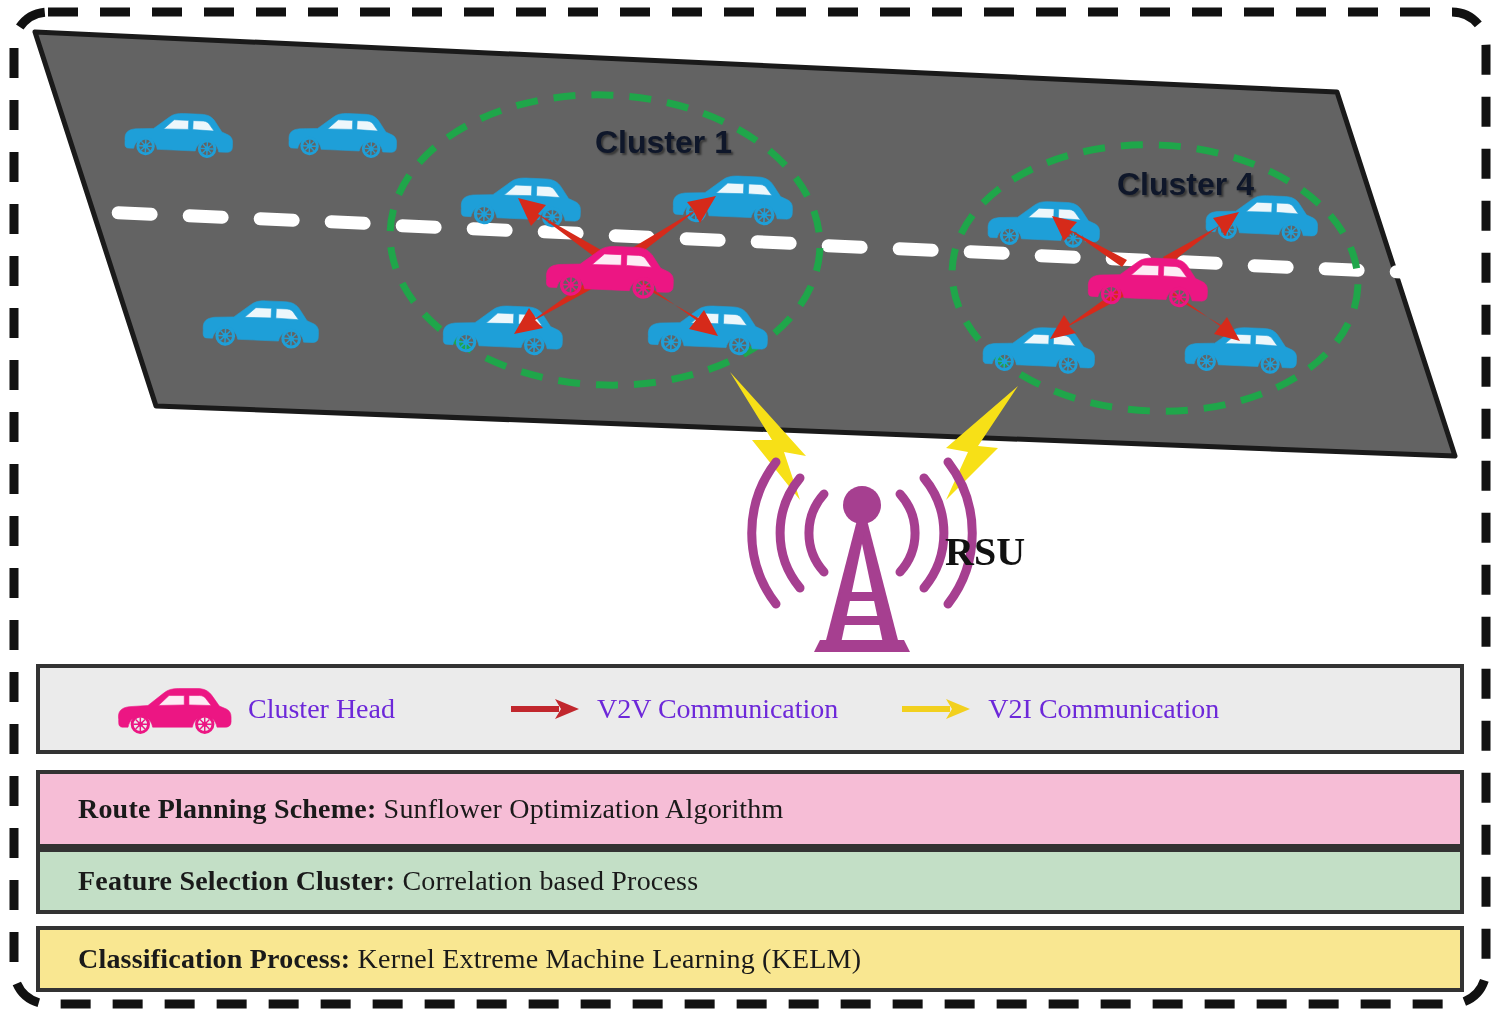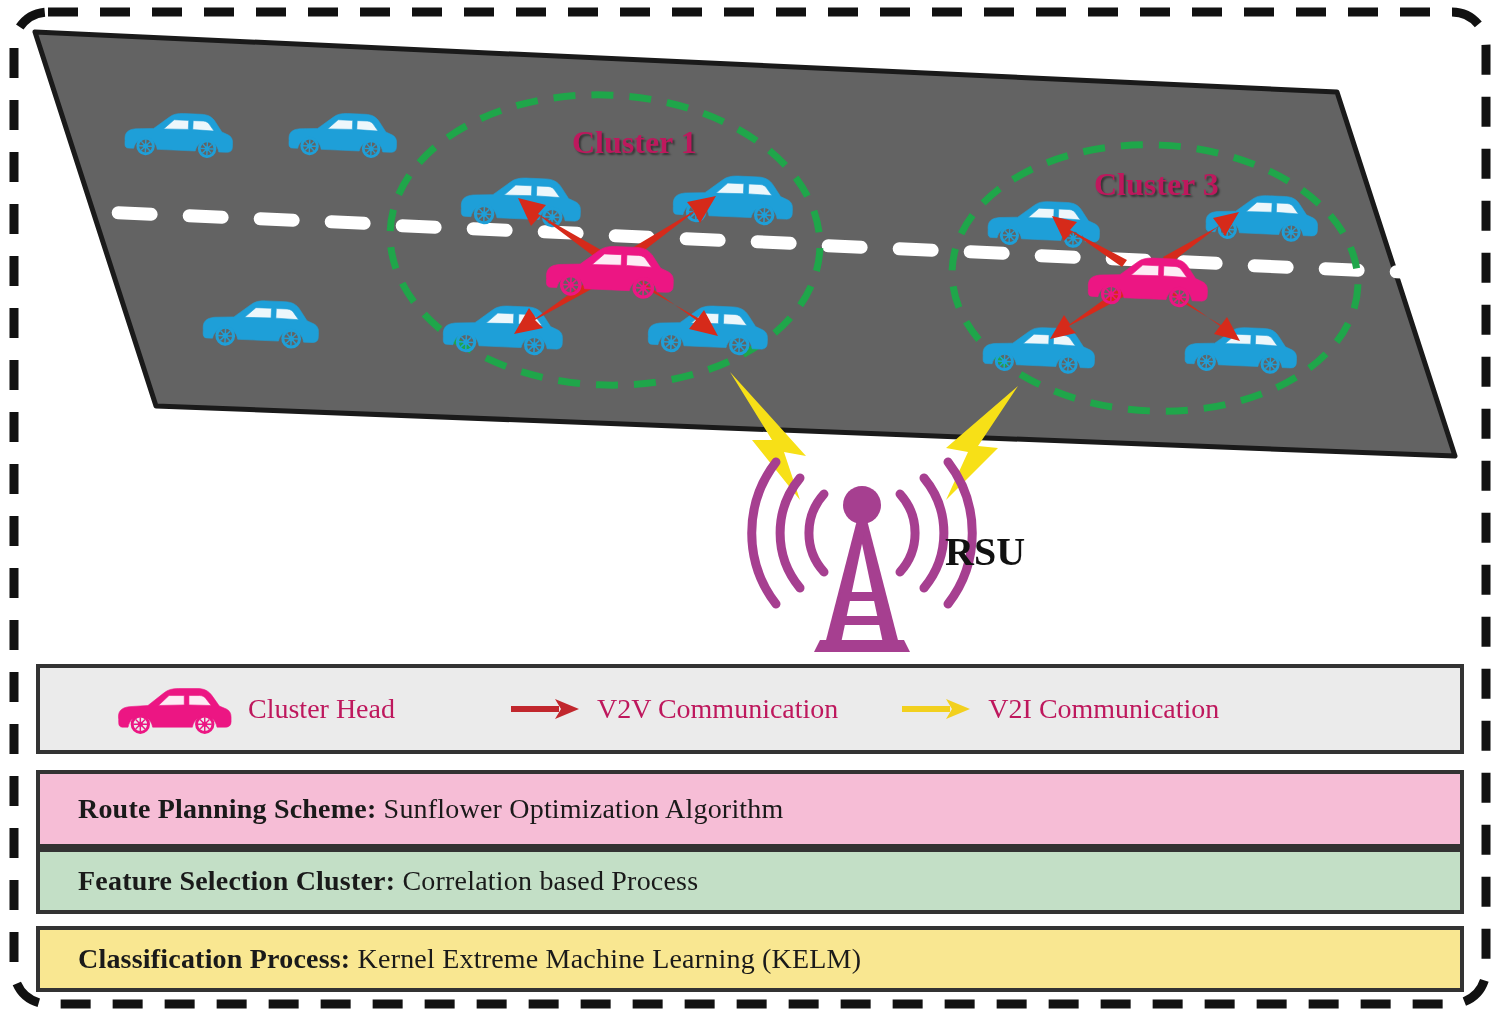--- a/index.html
+++ b/index.html
@@ -72,37 +72,38 @@
     padding-left: 74px;
     box-sizing: border-box;
   }
   .legend-entry {
     display: flex;
     align-items: center;
   }
   .legend-label {
     font-family: "Liberation Serif", serif;
     font-size: 28px;
-    color: #be185d;
+    color: #6d28d9;
     margin-left: 14px;
     white-space: nowrap;
   }
   .legend-gap-a { width: 66px; }
   .legend-gap-b { width: 48px; }
   .legend-gap-c { width: 62px; }
   .legend-car { display: block; }
   .legend-arrow { display: block; }
   .cluster-label {
     position: absolute;
-    font-family: Liberation Serif, serif;
+    font-family: Liberation Sans, sans-serif;
     font-weight: bold;
     font-size: 32px;
-    color: #be185d;
+    color: #0f172a;
     text-shadow: 2px 2px 2px rgba(0,0,0,.45);
     white-space: nowrap;
+    margin-left: 23px;
   }
   #cluster1-label { left: 572px; top: 124px; }
   #cluster2-label { left: 1094px; top: 166px; }
   #rsu-label {
     position: absolute;
     left: 945px;
     top: 528px;
     font-family: "Liberation Serif", serif;
     font-weight: bold;
     font-size: 40px;
@@ -257,21 +258,21 @@
       <path d="M857,520 L867,520 L900,648 L884,648 Z"></path>
       <path d="M867,520 L857,520 L824,648 L840,648 Z"></path>
       <rect x="840" y="592" width="44" height="9" rx="3"></rect>
       <rect x="832" y="616" width="60" height="9" rx="3"></rect>
       <path d="M820,640 L904,640 L910,652 L814,652 Z"></path>
     </g>
 
   </svg>
 
   <div class="cluster-label" id="cluster1-label">Cluster 1</div>
-  <div class="cluster-label" id="cluster2-label">Cluster 3</div>
+  <div class="cluster-label" id="cluster2-label">Cluster 4</div>
 
   <div id="rsu-label">RSU</div>
 
   <div class="panel" id="legend-panel">
     <div class="legend-items">
 
       <div class="legend-entry">
         <svg class="legend-car" width="120" height="50" viewBox="0 0 205 80">
           <g fill="#ec1683" stroke="#ec1683">
             <use href="#car-glyph"></use>

